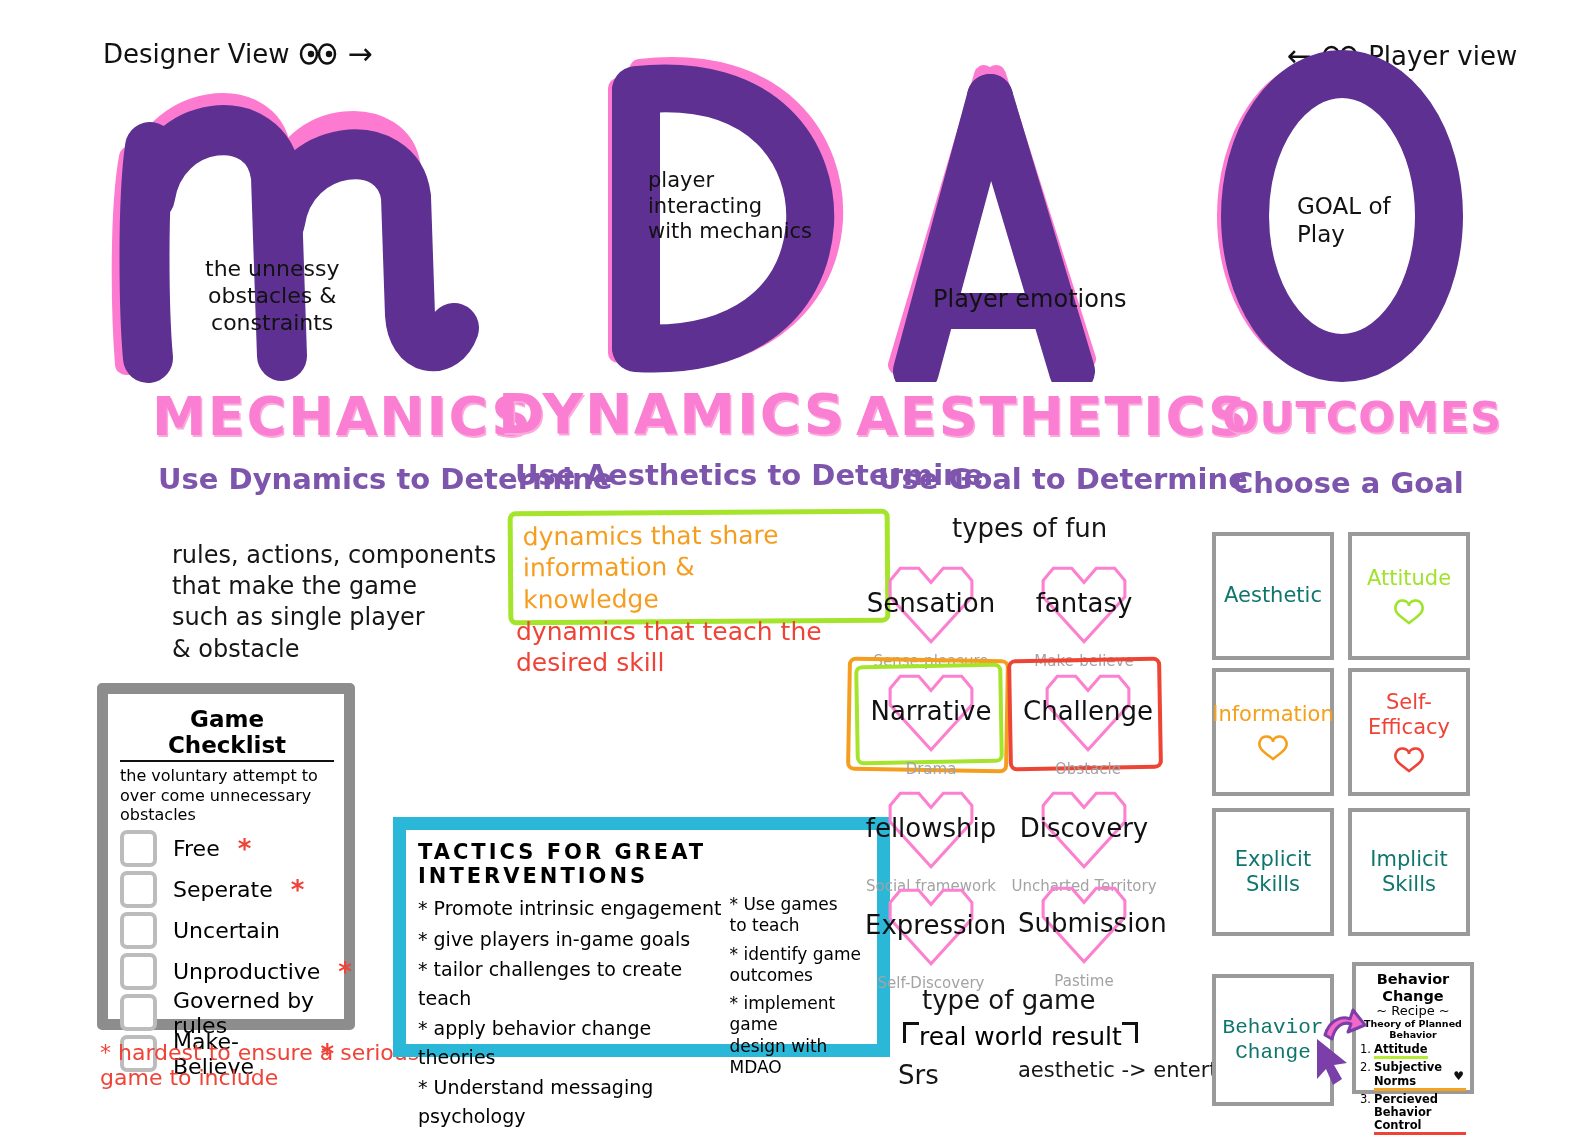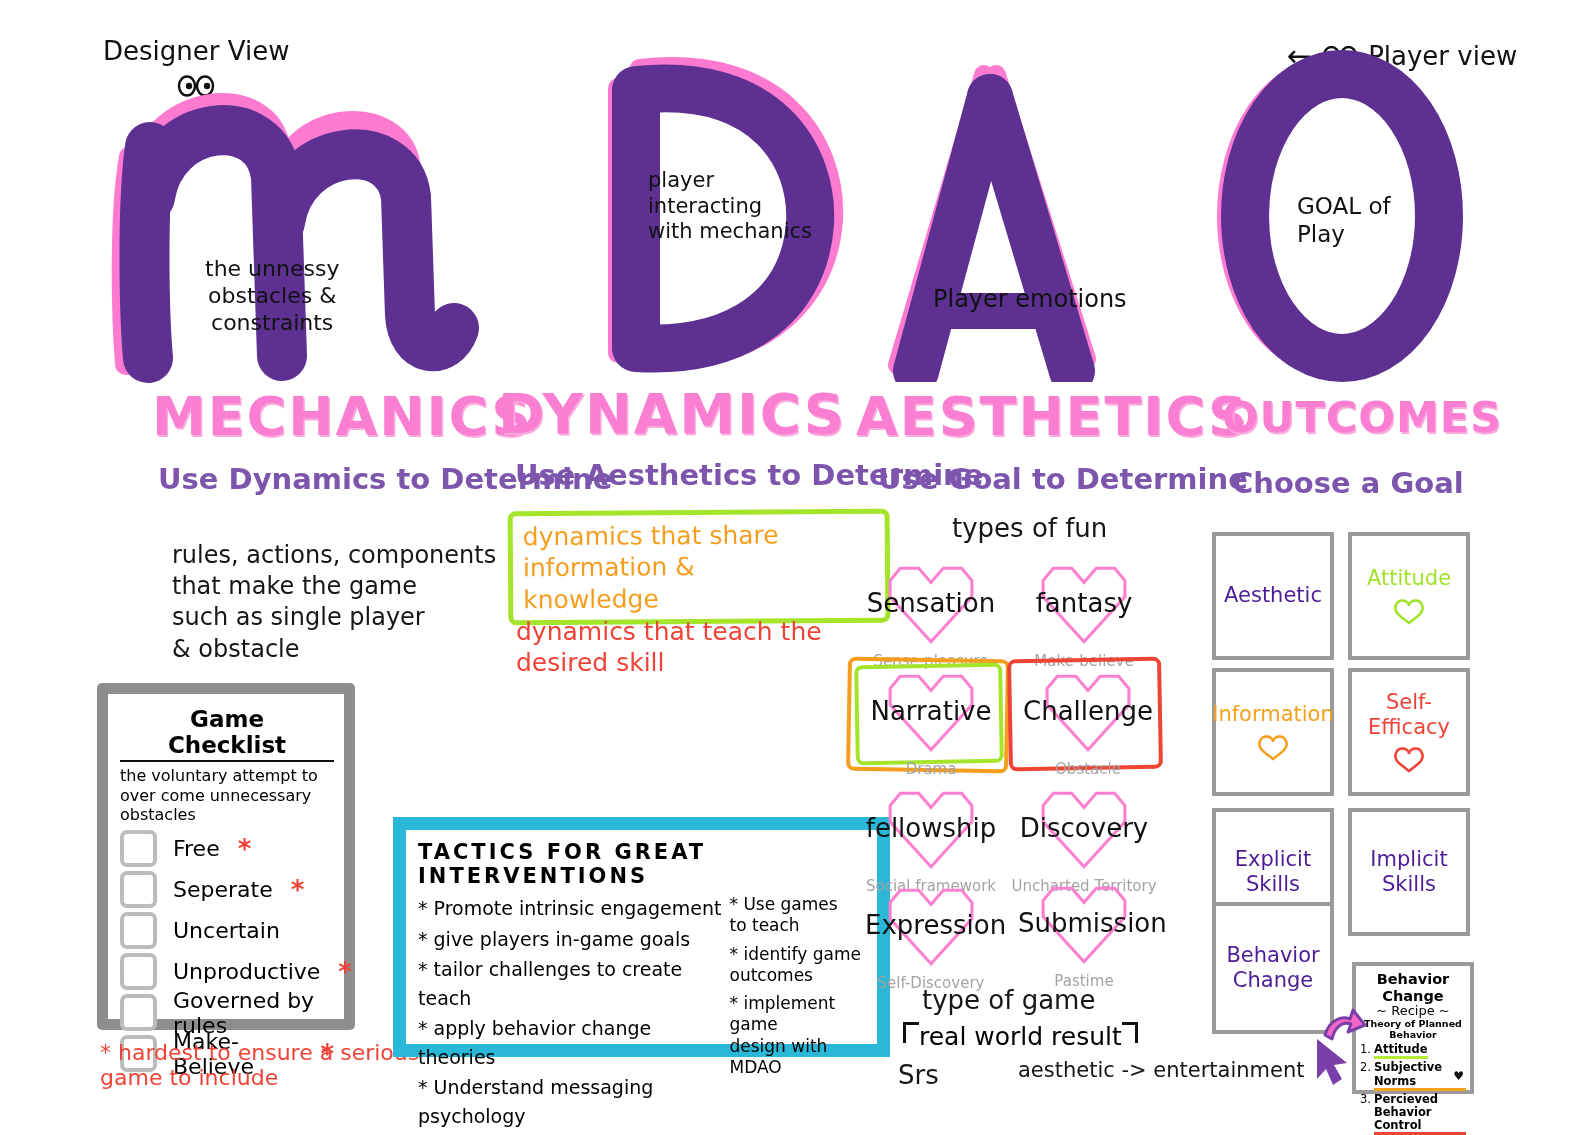--- a/index.html
+++ b/index.html
@@ -51,41 +51,41 @@
   .hl-red{left:-14px;top:-10px;right:-8px;bottom:16px;border:4.5px solid #ee4433;transform:rotate(-1deg);}
   
   .gt-title{font-size:26px;}
   .gt-bracket{display:flex;align-items:flex-start;gap:0;font-size:25px;}
   .corner{width:13px;height:18px;display:inline-block;}
   .corner.l{border-left:3px solid #111;border-top:3px solid #111;}
   .corner.r{border-right:3px solid #111;border-top:3px solid #111;}
   .gt-small{font-size:21px;}
   
   .goal-box{position:absolute;width:122px;height:128px;border:4px solid #9a9a9a;background:#fff;box-sizing:border-box;display:flex;flex-direction:column;align-items:center;justify-content:center;gap:4px;}
-  .goal-label{font-size:21px;text-align:center;line-height:1.2;font-weight:500;color:#4c1d95;}
+  .goal-label{font-size:21px;text-align:center;line-height:1.2;font-weight:500;color:#0f766e;}
   .goal-label.green{color:#9fe32b;}
   .goal-label.orange{color:#f5a01d;}
   .goal-label.red{color:#f04337;}
   .recipe{position:absolute;width:122px;height:132px;border:4px solid #9a9a9a;background:#fff;box-sizing:border-box;padding:5px 4px;font-size:12px;line-height:1.15;}
   .recipe-title{font-size:14.5px;font-weight:700;text-align:center;}
   .recipe-sub{font-size:13px;text-align:center;}
   .recipe-theory{font-size:9.5px;text-align:center;font-weight:600;margin-bottom:2px;}
   .recipe-step{font-size:11.5px;margin-top:2px;display:flex;gap:3px;align-items:flex-start;}
   .recipe-step .txt{font-weight:600;}
   .u-green{border-bottom:3px solid #b3ec32;}
   .u-orange{border-bottom:3px solid #f5a21f;}
   .u-red{border-bottom:3px solid #f04337;}
   .recipe-heart{position:absolute;right:6px;bottom:6px;font-size:12px;color:#111;}
 </style>
 </head>
 <body>
 
 <div class="board">
 
-  <div class="abs corner-label" style="left:103px;top:36px;flex-direction:column;">
+  <div class="abs corner-label" style="left:103px;top:36px;">
     <span>Designer View</span>
     <svg width="40" height="22" viewBox="0 0 40 22">
       <ellipse cx="11" cy="11" rx="8" ry="9.5" fill="#fff" stroke="#111" stroke-width="2.5"></ellipse>
       <ellipse cx="29" cy="11" rx="8" ry="9.5" fill="#fff" stroke="#111" stroke-width="2.5"></ellipse>
       <circle cx="13" cy="11" r="3.2" fill="#111"></circle>
         <circle cx="31" cy="11" r="3.2" fill="#111"></circle>
     </svg>
     <span class="arrow">→</span>
   </div>
   <div class="abs corner-label" style="left:1287px;top:38px;">
@@ -324,21 +324,21 @@
       </svg>
   </div>
   <div class="goal-box" style="left:1212px;top:808px;">
     <div class="goal-label pre">Explicit
 Skills</div>
   </div>
   <div class="goal-box" style="left:1348px;top:808px;">
     <div class="goal-label pre">Implicit
 Skills</div>
   </div>
-  <div class="goal-box" style="left:1212px;top:902px;height:132px;">
+  <div class="goal-box" style="left:1212px;top:974px;height:132px;font-family:Liberation Mono, monospace;">
     <div class="goal-label pre">Behavior
 Change</div>
   </div>
 
   <div class="recipe" style="left:1352px;top:962px;">
     <div class="recipe-title">Behavior Change</div>
     <div class="recipe-sub">~ Recipe ~</div>
     <div class="recipe-theory">Theory of Planned Behavior</div>
     <div class="recipe-step">
       <span>1.</span>

